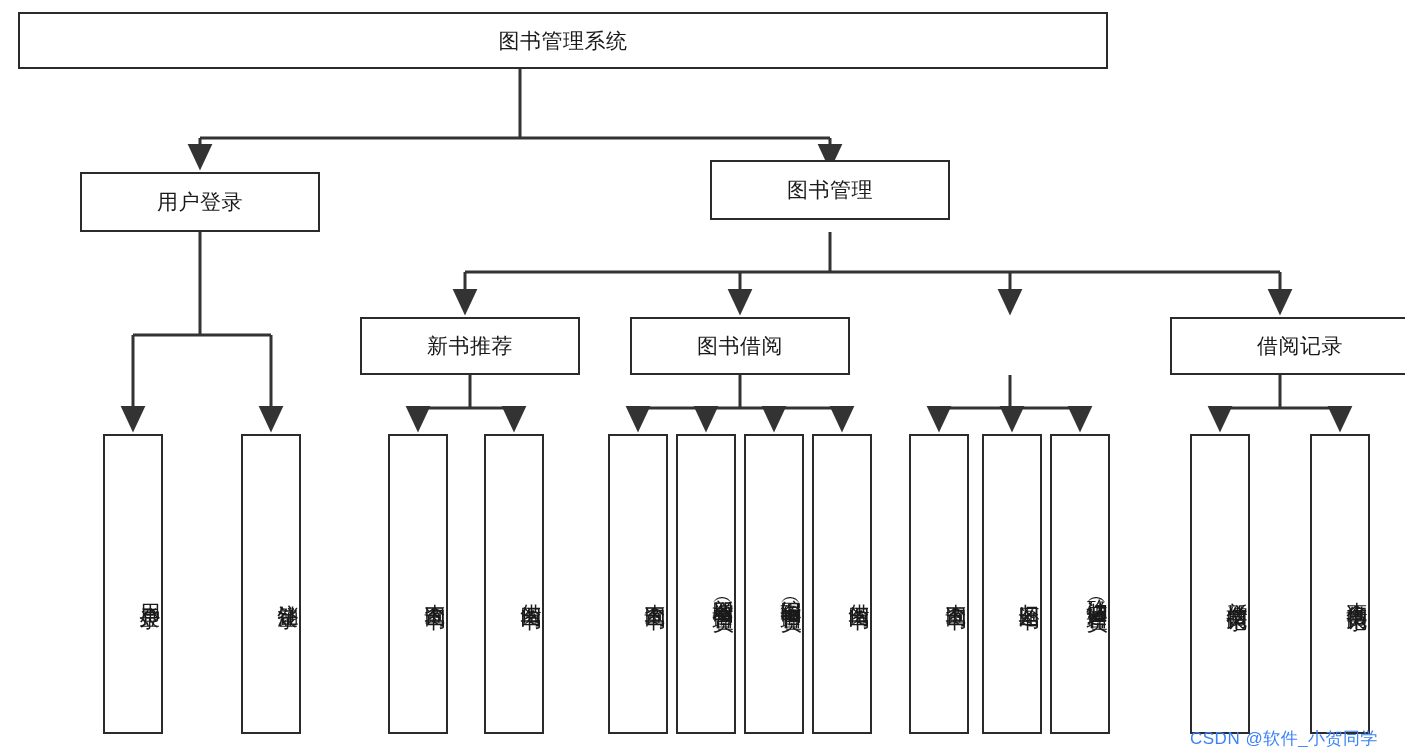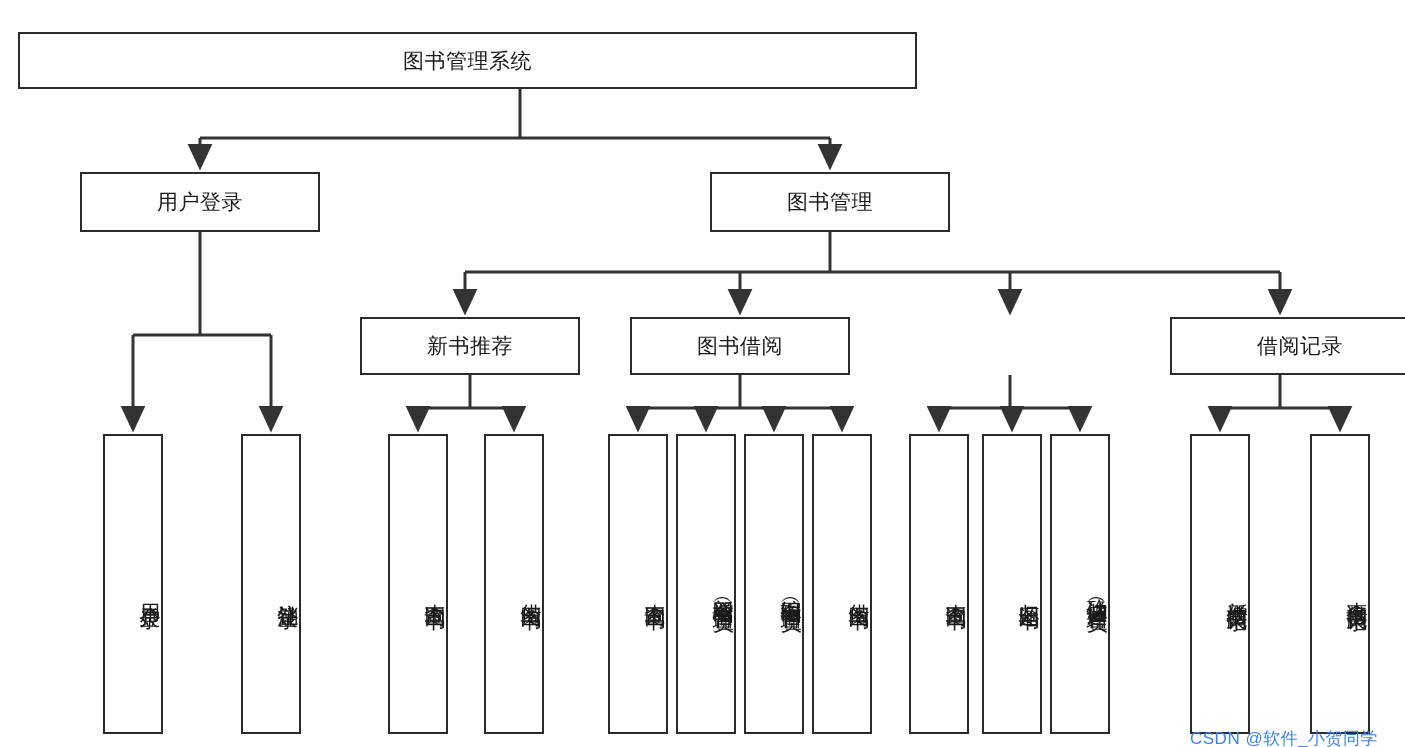--- a/index.html
+++ b/index.html
@@ -110,28 +110,28 @@
       <path d="M1012,408 L1012,428" marker-end="url(#arrowhead)"></path>
       <path d="M1080,408 L1080,428" marker-end="url(#arrowhead)"></path>
 
       <path d="M1280,375 L1280,408"></path>
       <path d="M1220,408 L1340,408"></path>
       <path d="M1220,408 L1220,428" marker-end="url(#arrowhead)"></path>
       <path d="M1340,408 L1340,428" marker-end="url(#arrowhead)"></path>
     </g>
   </svg>
 
-  <div class="node horiz" style="left:18px; top:12px; width:899px; height:57px;margin-top:20px;">
+  <div class="node horiz" style="left:18px; top:12px; width:1090px; height:57px;">
     <span>图书管理系统</span>
   </div>
 
   <div class="node horiz" style="left:80px; top:172px; width:240px; height:60px;">
     <span>用户登录</span>
   </div>
-  <div class="node horiz" style="left:710px; top:172px; width:240px; height:60px;">
+  <div class="node horiz" style="left:710px; top:160px; width:240px; height:60px;">
     <span>图书管理</span>
   </div>
 
   <div class="node horiz" style="left:630px; top:317px; width:220px; height:58px;">
     <span>图书借阅</span>
   </div>
   <div class="node horiz" style="left:360px; top:317px; width:220px; height:58px;">
     <span>新书推荐</span>
   </div>
   <div class="node horiz" style="left:1170px; top:317px; width:260px; height:58px;">

